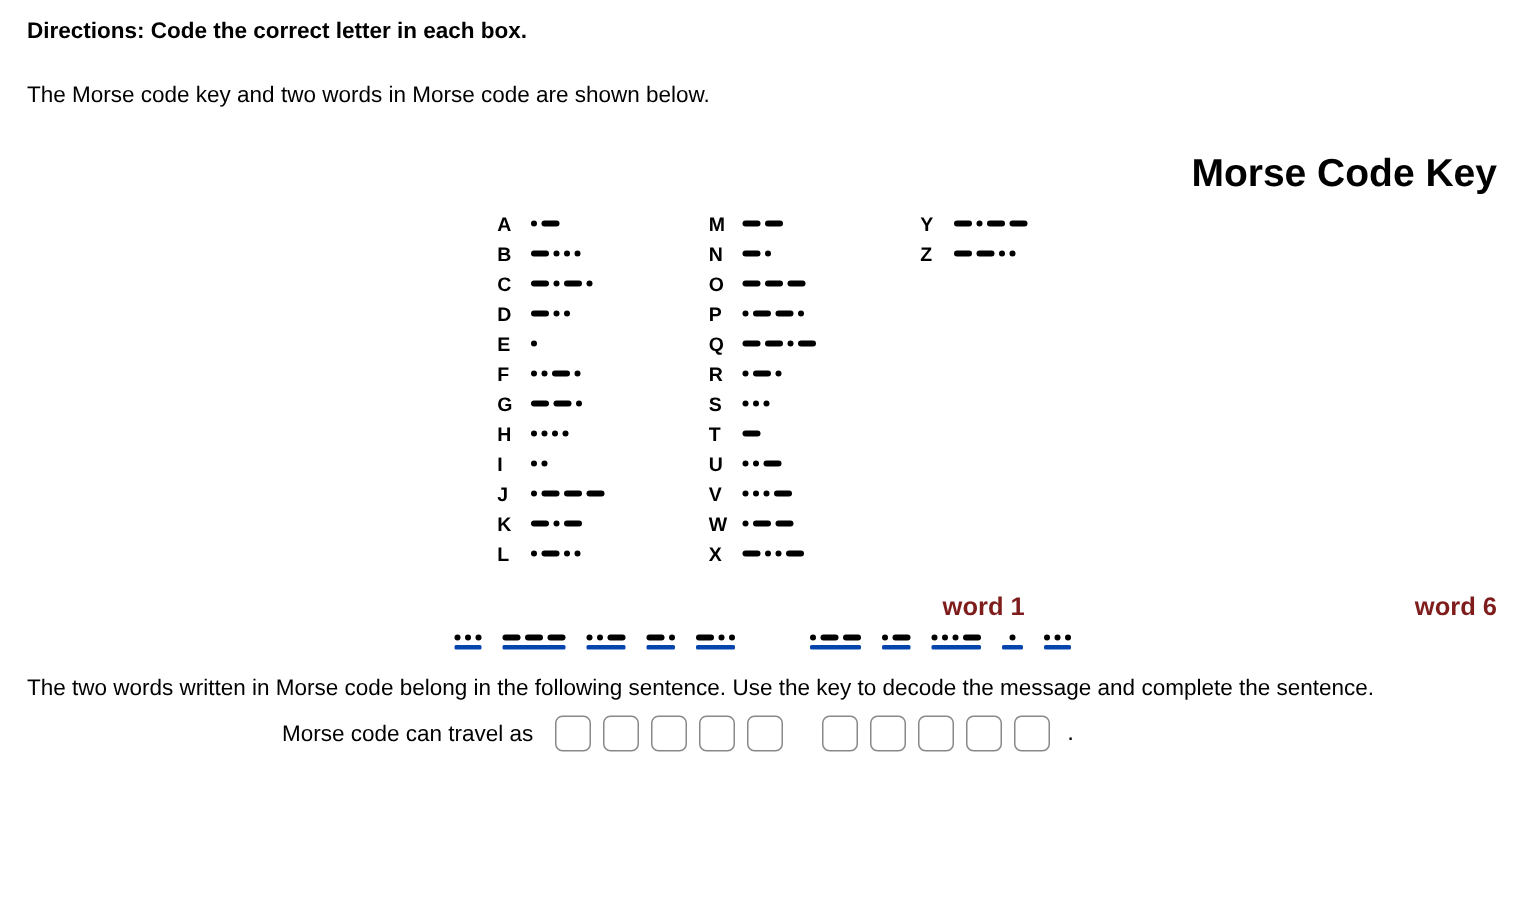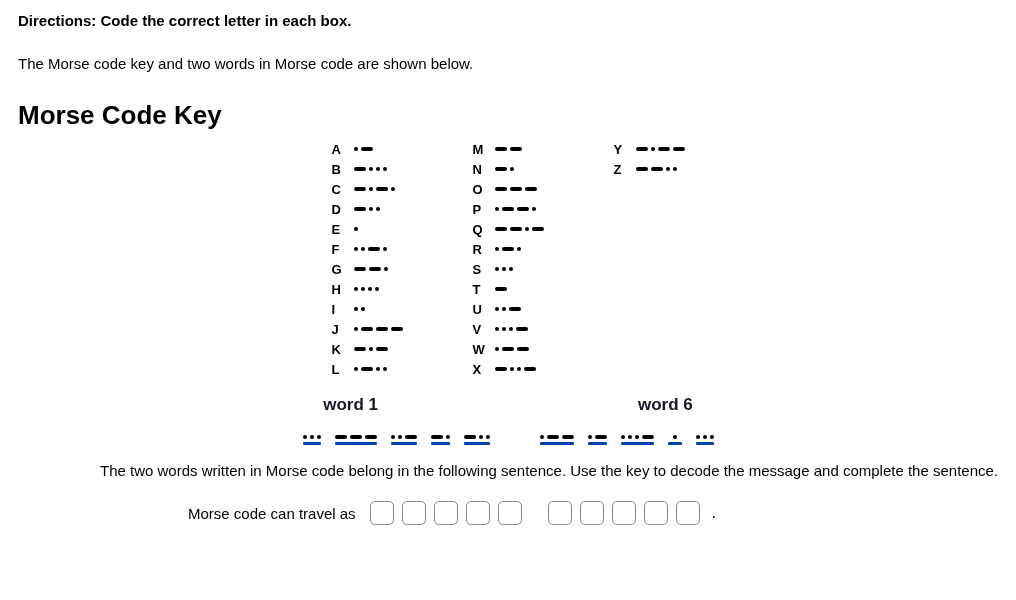--- a/index.html
+++ b/index.html
@@ -13,21 +13,21 @@
     box-sizing: border-box;
   }
   .directions {
     font-weight: bold;
     margin-bottom: 26px;
   }
   .intro {
     margin-bottom: 28px;
   }
   .key-title {
-    text-align: left;
+    text-align: right;
     font-weight: bold;
     font-size: 26px;
     margin-bottom: 8px;
   }
   .key-cols {
     display: flex;
     justify-content: center;
     gap: 70px;
     margin-bottom: 16px;
   }
@@ -41,49 +41,48 @@
     height: 20px;
     font-size: 13px;
     font-weight: bold;
   }
   .key-letter { width: 22px; }
   .morse-seq { display: flex; align-items: center; gap: 3px; }
   .dot { width: 4px; height: 4px; border-radius: 50%; background: #000; display:inline-block; }
   .dash { width: 12px; height: 4px; border-radius: 2px; background:#000; display:inline-block; }
   .word-labels {
     display: flex;
-    justify-content: center;
+    justify-content: flex-end;
     gap: 260px;
-    color: #0f172a;
+    color: #7f1d1d;
     font-weight: bold;
     font-size: 17px;
-    margin-bottom: 20px;
+    margin-bottom: 8px;
   }
   .encoded-words {
     display: flex;
     justify-content: center;
     gap: 50px;
     margin-bottom: 16px;
   }
   .eword {
     display: flex;
     align-items: flex-start;
     gap: 14px;
   }
   .eletter {
     display: flex;
     flex-direction: column;
     align-items: center;
   }
   .eletter .morse-seq { margin-bottom: 3px; gap: 3px; }
   .underline { height: 3px; background: #0645ad; border-radius:1px; }
   .instructions {
-    margin-bottom: 20px;
+    margin-bottom: 8px;
     line-height: 1.35;
-    text-align: right;
   }
   .answer-row {
     display: flex;
     align-items: center;
     padding-left: 170px;
   }
   .answer-lead { margin-right: 14px; }
   .box {
     width: 24px;
     height: 24px;

